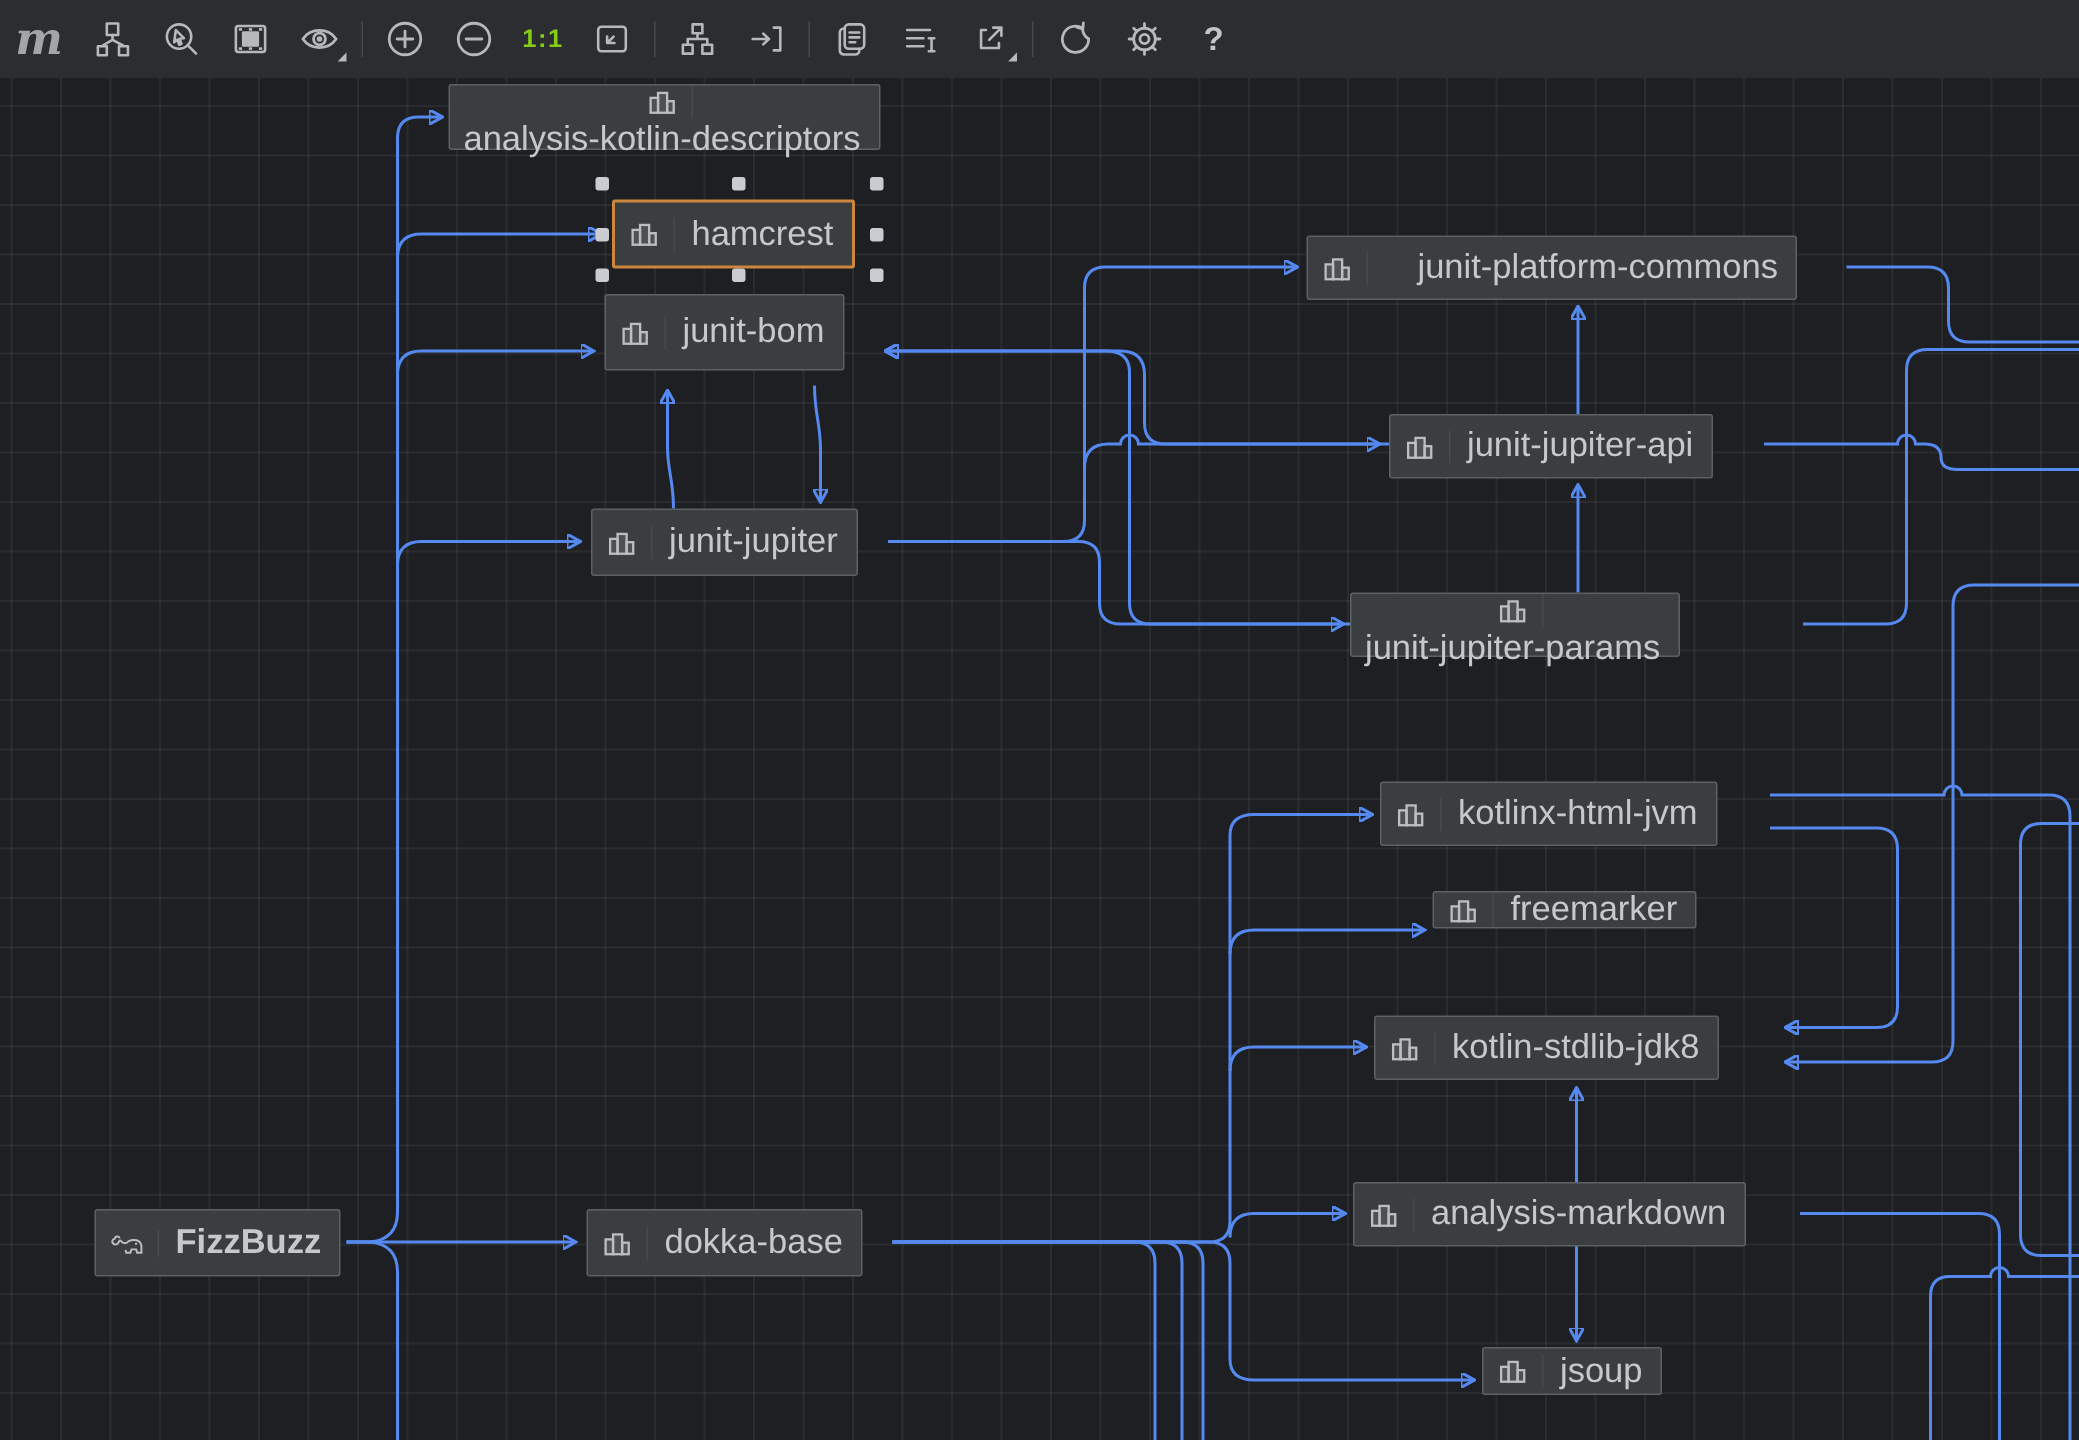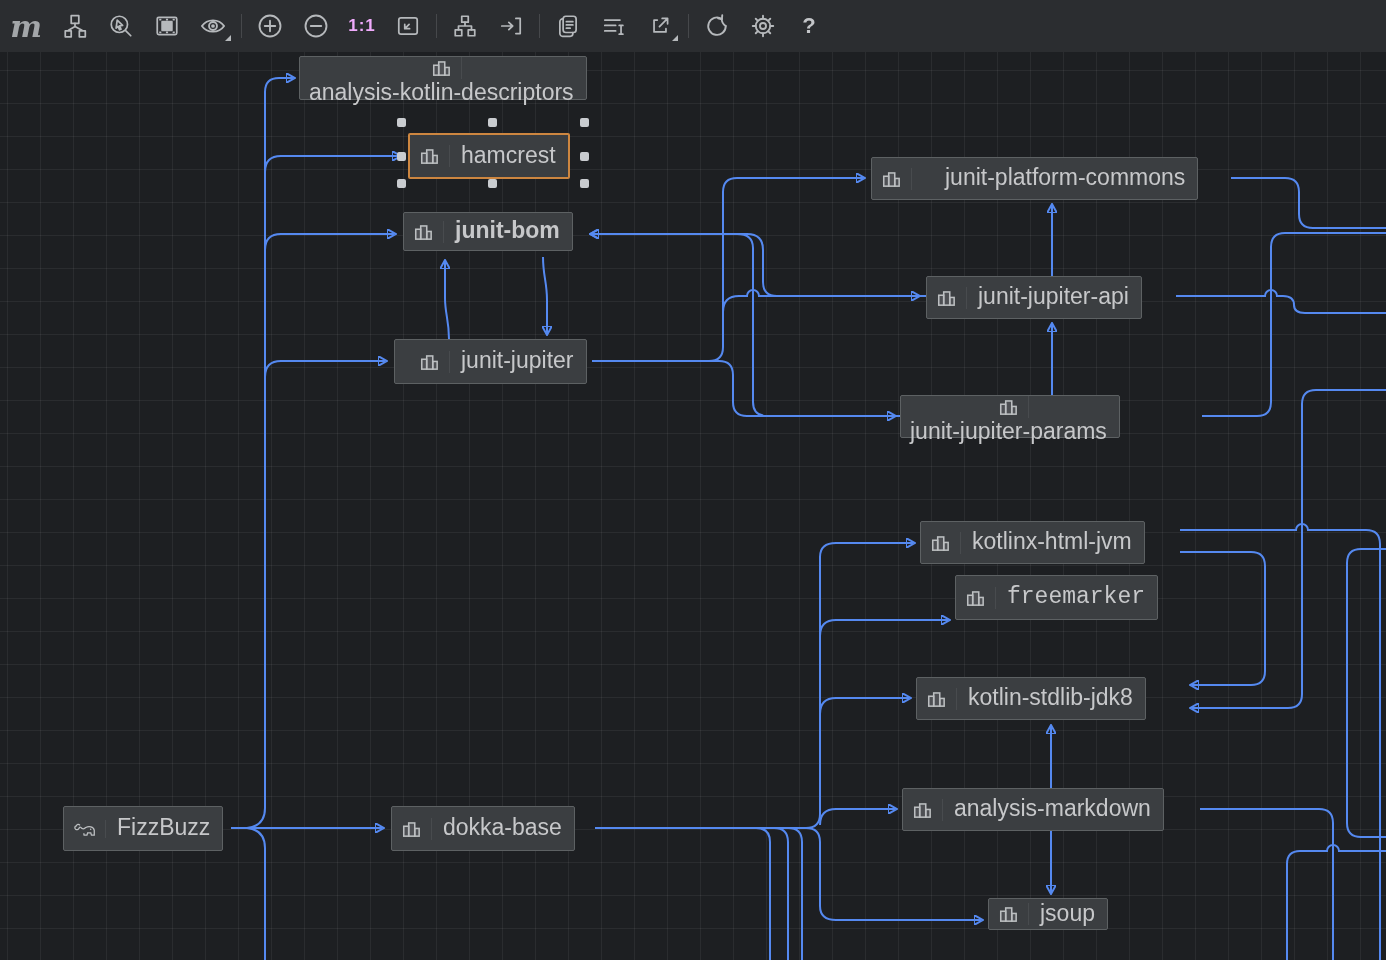--- a/index.html
+++ b/index.html
@@ -3,21 +3,21 @@
 <meta charset="utf-8">
 <style>
   html,body{margin:0;padding:0;background:#1d1f22;width:1386px;height:960px;overflow:hidden;
     font-family:"Liberation Sans",sans-serif;}
   
   .toolbar{position:absolute;left:0;top:0;width:1386px;height:52px;background:#2b2d30;
     display:flex;align-items:center;padding-left:6px;box-sizing:border-box;}
   .tbtn{width:46px;height:40px;display:flex;align-items:center;justify-content:center;
     position:relative;border-radius:4px;flex:0 0 auto;}
   .tbtn svg{stroke:#b6b9bc;fill:none;stroke-width:1.6;stroke-linecap:round;stroke-linejoin:round;}
-  .tlabel{color:#f0abfc;font-weight:bold;font-size:17px;letter-spacing:1px;}
+  .tlabel{color:#84cc16;font-weight:bold;font-size:17px;letter-spacing:1px;}
   .logo{color:#a3a6a9;font-family:"DejaVu Serif",serif;font-style:italic;font-weight:bold;
     font-size:30px;width:40px;text-align:center;margin-right:6px;}
   .tsep{width:1px;height:24px;background:#46484b;margin:0 5px;flex:0 0 auto;}
   .ddmark{position:absolute;right:5px;bottom:5px;width:0;height:0;
     border-left:6px solid transparent;border-bottom:6px solid #b6b9bc;}
   .help{color:#c3c5c8;font-size:22px;font-weight:bold;}
   
   .canvas{position:absolute;left:0;top:52px;width:1386px;height:908px;background:#1d1f22;
     background-image:linear-gradient(to right,rgba(255,255,255,0.06) 1px,transparent 1px),
                      linear-gradient(to bottom,rgba(255,255,255,0.06) 1px,transparent 1px);
@@ -232,32 +232,32 @@
 
   <div class="handle" style="left:397px;top:66px;"></div>
   <div class="handle" style="left:488px;top:66px;"></div>
   <div class="handle" style="left:580px;top:66px;"></div>
   <div class="handle" style="left:397px;top:100px;"></div>
   <div class="handle" style="left:580px;top:100px;"></div>
   <div class="handle" style="left:397px;top:127px;"></div>
   <div class="handle" style="left:488px;top:127px;"></div>
   <div class="handle" style="left:580px;top:127px;"></div>
 
-  <div class="node" style="left:403px;top:160px;height:39px;font-weight:bold;">
+  <div class="node" style="left:403px;top:144px;height:51px;">
     <span class="nicon">
         <svg width="22" height="22" viewBox="0 0 20 20">
           <rect x="2.5" y="7.5" width="4.5" height="9"></rect>
           <rect x="7" y="4.5" width="5.5" height="12"></rect>
           <rect x="12.5" y="9.5" width="4" height="7"></rect>
         </svg>
       </span>
     <span class="nlabel">junit-bom</span>
   </div>
 
-  <div class="node" style="left:394px;top:287px;height:45px;padding-left:15px;">
+  <div class="node" style="left:394px;top:287px;height:45px;">
     <span class="nicon">
         <svg width="22" height="22" viewBox="0 0 20 20">
           <rect x="2.5" y="7.5" width="4.5" height="9"></rect>
           <rect x="7" y="4.5" width="5.5" height="12"></rect>
           <rect x="12.5" y="9.5" width="4" height="7"></rect>
         </svg>
       </span>
     <span class="nlabel">junit-jupiter</span>
   </div>
 
@@ -298,21 +298,21 @@
     <span class="nicon">
         <svg width="22" height="22" viewBox="0 0 20 20">
           <rect x="2.5" y="7.5" width="4.5" height="9"></rect>
           <rect x="7" y="4.5" width="5.5" height="12"></rect>
           <rect x="12.5" y="9.5" width="4" height="7"></rect>
         </svg>
       </span>
     <span class="nlabel">kotlinx-html-jvm</span>
   </div>
 
-  <div class="node" style="left:955px;top:523px;height:45px;font-family:Liberation Mono, monospace;">
+  <div class="node" style="left:955px;top:542px;height:25px;">
     <span class="nicon">
         <svg width="22" height="22" viewBox="0 0 20 20">
           <rect x="2.5" y="7.5" width="4.5" height="9"></rect>
           <rect x="7" y="4.5" width="5.5" height="12"></rect>
           <rect x="12.5" y="9.5" width="4" height="7"></rect>
         </svg>
       </span>
     <span class="nlabel">freemarker</span>
   </div>
 
@@ -331,21 +331,21 @@
     <span class="nicon">
         <svg width="22" height="22" viewBox="0 0 20 20">
           <rect x="2.5" y="7.5" width="4.5" height="9"></rect>
           <rect x="7" y="4.5" width="5.5" height="12"></rect>
           <rect x="12.5" y="9.5" width="4" height="7"></rect>
         </svg>
       </span>
     <span class="nlabel">analysis-markdown</span>
   </div>
 
-  <div class="node" style="left:63px;top:754px;height:45px;">
+  <div class="node" style="left:63px;top:754px;height:45px;font-weight:bold;">
     <span class="nicon">
         <svg width="24" height="18" viewBox="0 0 22 16" style="fill:none;stroke-width:1.2;">
       <path d="M6.3,4.6 C5.4,3.2 3.4,3.6 3.1,5.1 C1.6,5.3 1.2,7.3 2.4,8.2 C3.4,8.9 4.8,8.6 5.4,7.5 L5.9,6.6 C6.2,6.1 6.8,6.1 7.1,6.6 C8.3,8.2 10.5,8.2 11.7,6.6 C14.5,5.2 18.9,5.6 19.5,9.3 L19.5,13.6 L16.9,13.6 L16.3,11.6 L13.4,11.6 L12.8,13.6 L10.2,13.6 L9.8,11.9"></path>
       <circle cx="16.2" cy="8.2" r="0.7" fill="#c3c5c7" stroke="none"></circle>
     </svg>
       </span>
     <span class="nlabel">FizzBuzz</span>
   </div>
 
   <div class="node" style="left:391px;top:754px;height:45px;">

